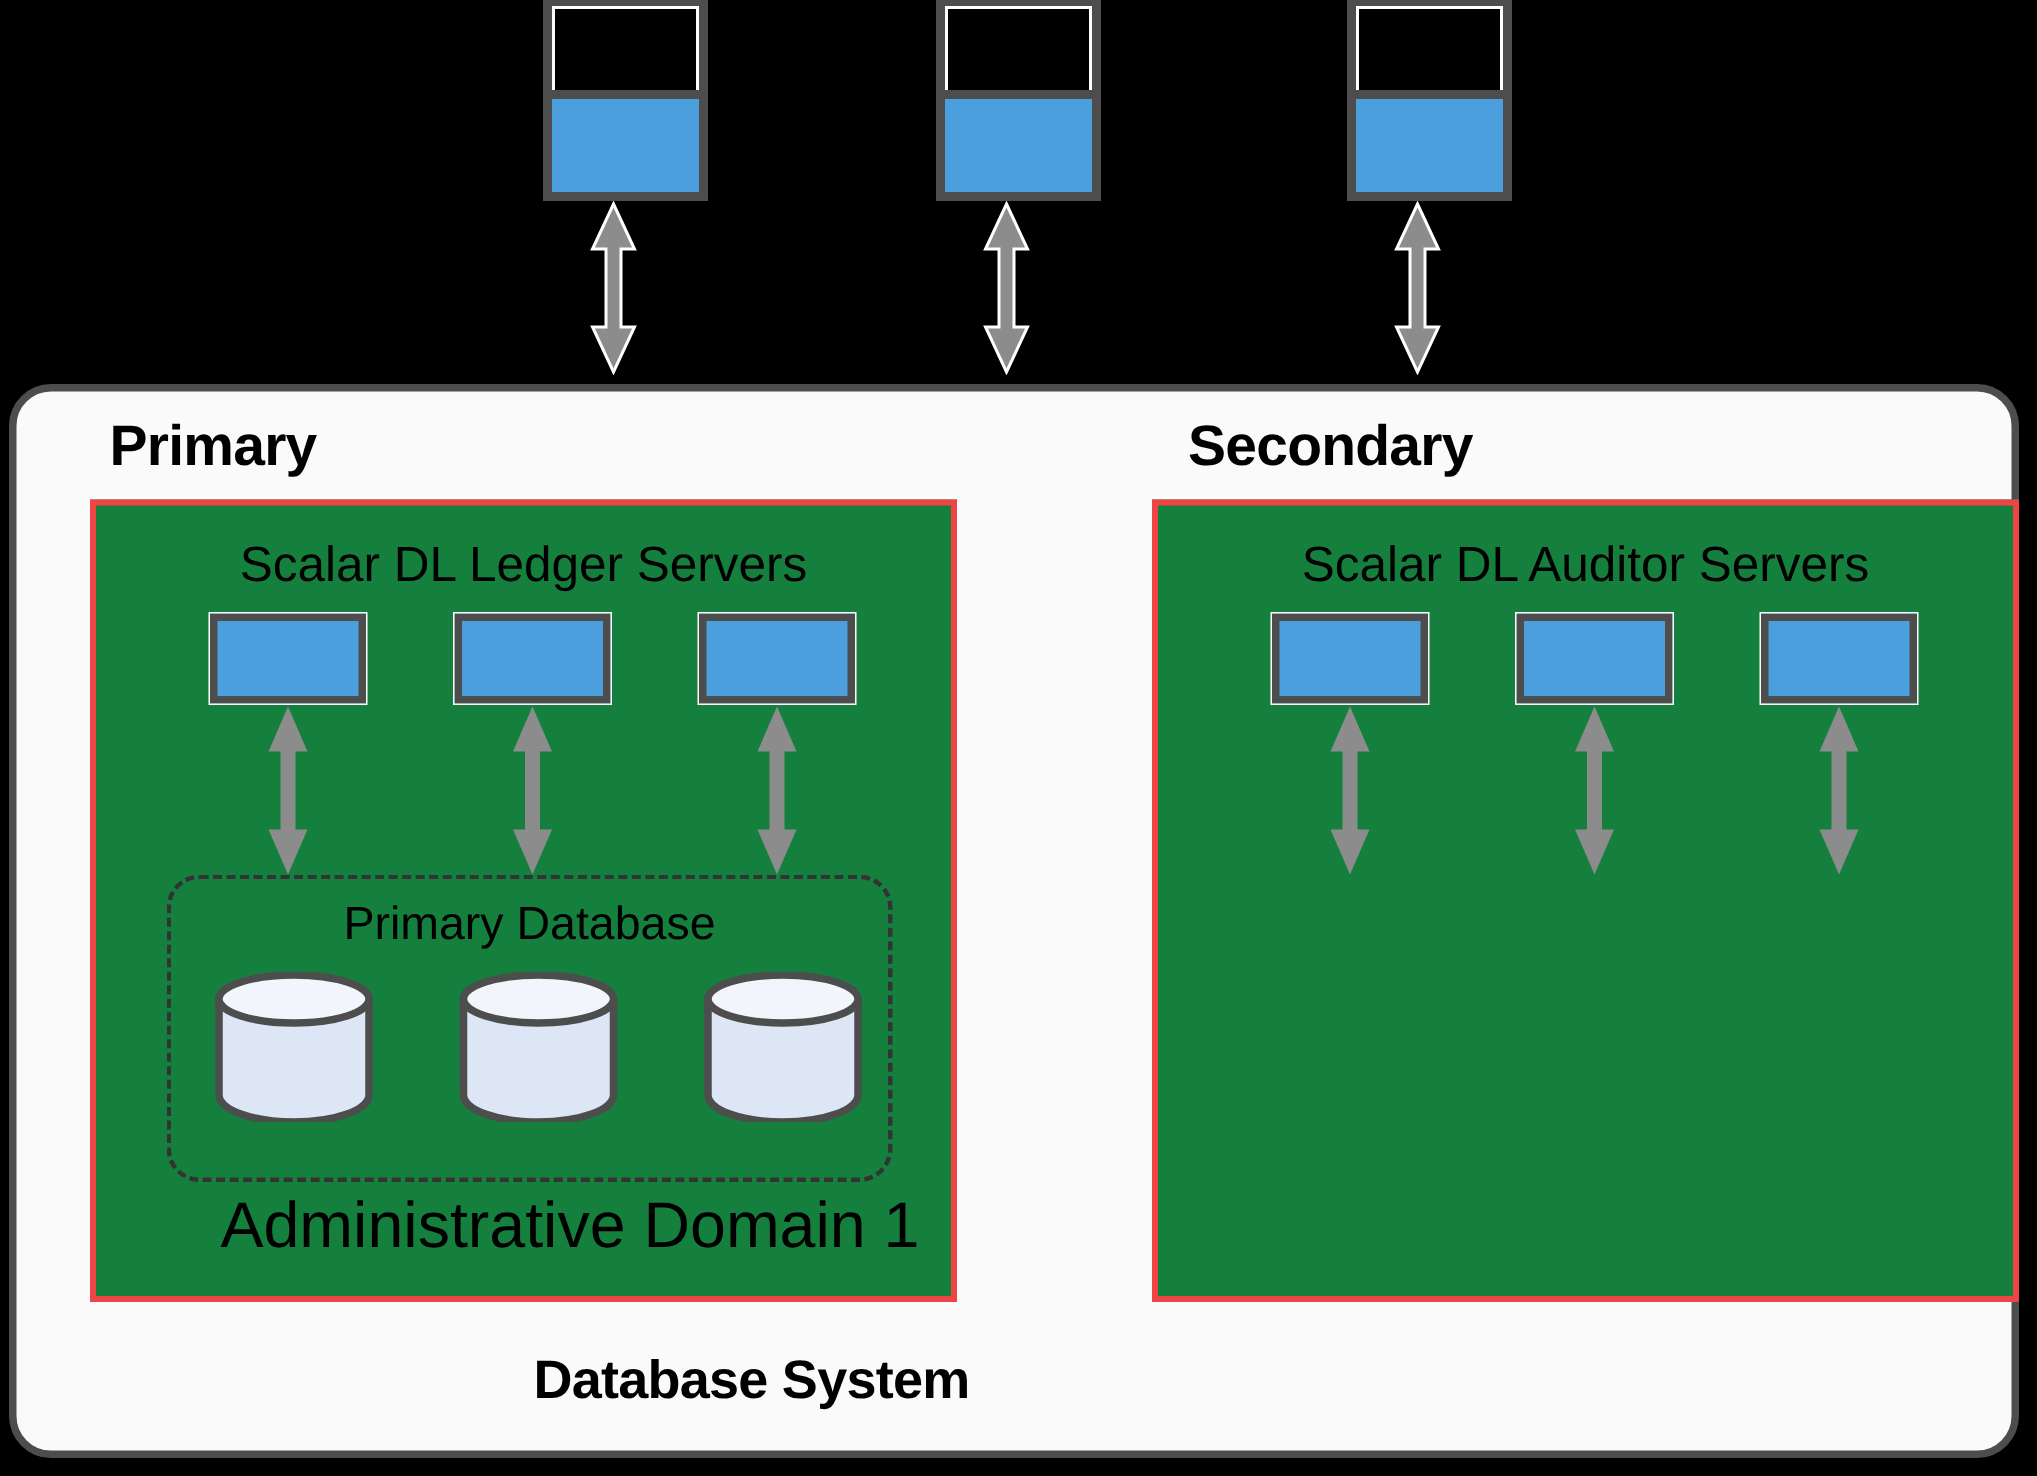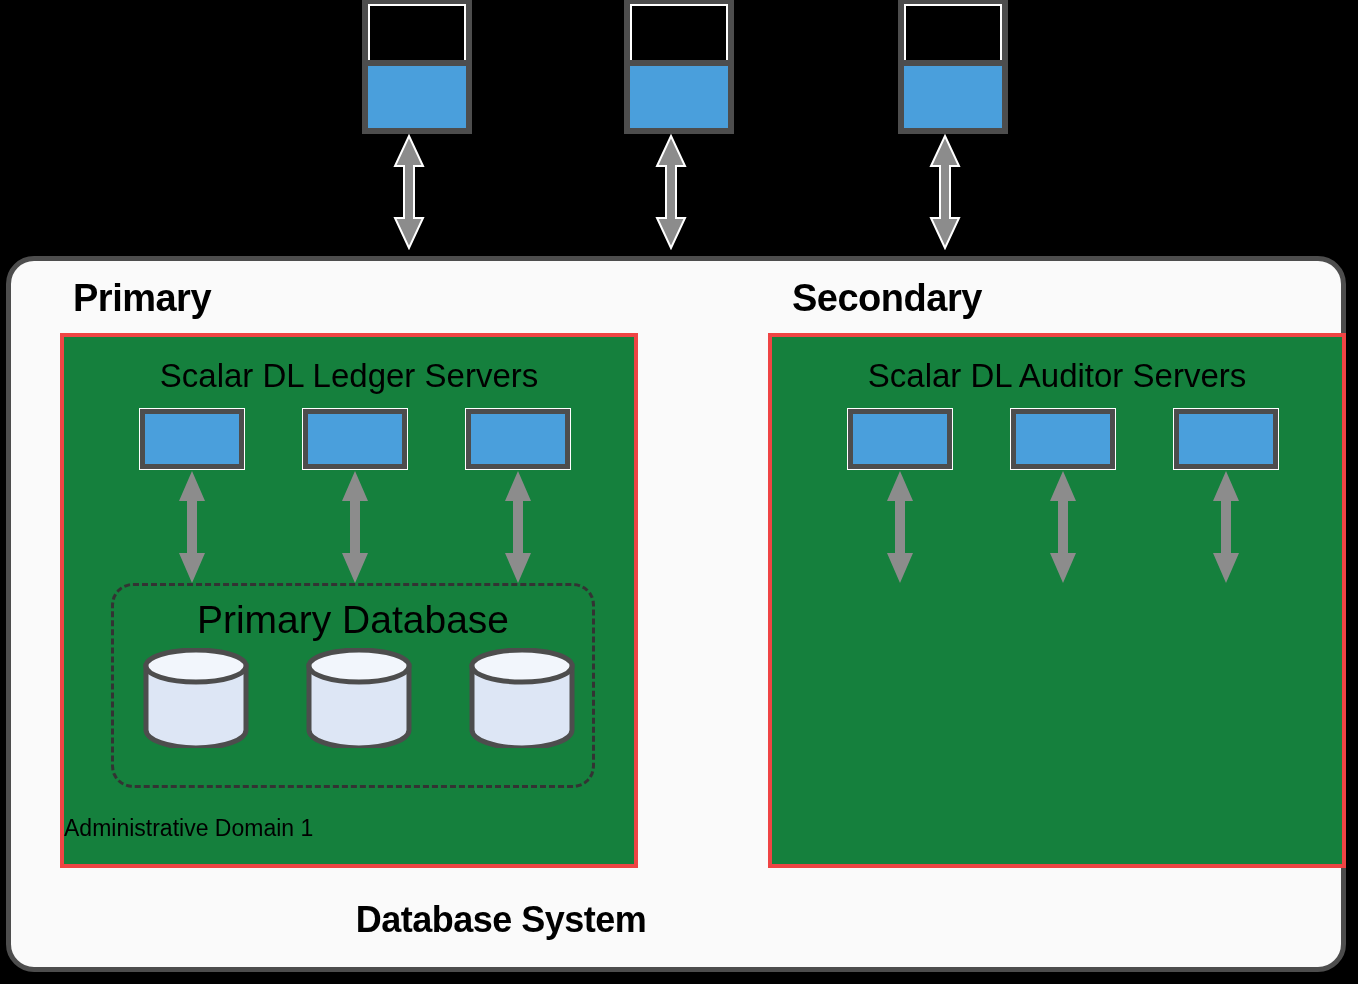--- a/index.html
+++ b/index.html
@@ -103,23 +103,25 @@
     text-align: center;
     font-size: 33px;
     color: #000000;
     white-space: nowrap;
   }
   .panel-footer {
     position: absolute;
     bottom: 22px;
     left: 0;
     width: 100%;
-    font-size: 23px;
+    text-align: center;
+    font-size: 43px;
     color: #000000;
     white-space: nowrap;
+    padding-left: 31px;
   }
 
   
   .server-row {
     position: absolute;
     top: 72px;
     left: 0;
     width: 100%;
     height: 60px;
   }
@@ -148,21 +150,21 @@
     border: 3px dashed #333333;
     border-radius: 22px;
     background: transparent;
   }
   .db-group-title {
     position: absolute;
     top: 12px;
     left: 0;
     width: 100%;
     text-align: center;
-    font-size: 39px;
+    font-size: 31px;
     color: #000000;
     white-space: nowrap;
   }
 
   .cylinder {
     position: absolute;
     top: 62px;
     width: 110px;
     height: 100px;
   }

